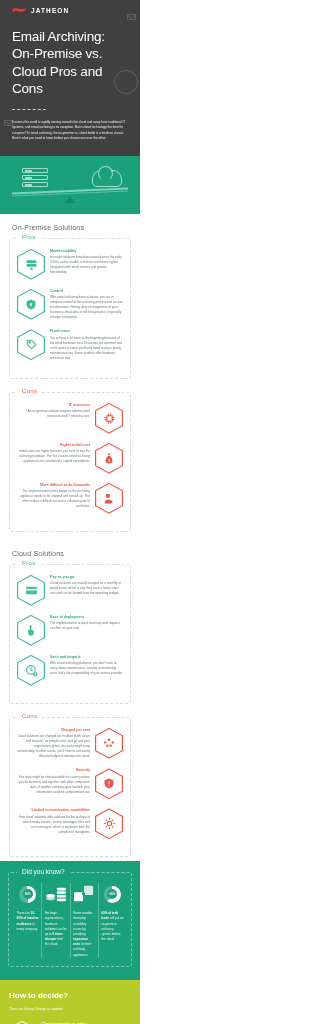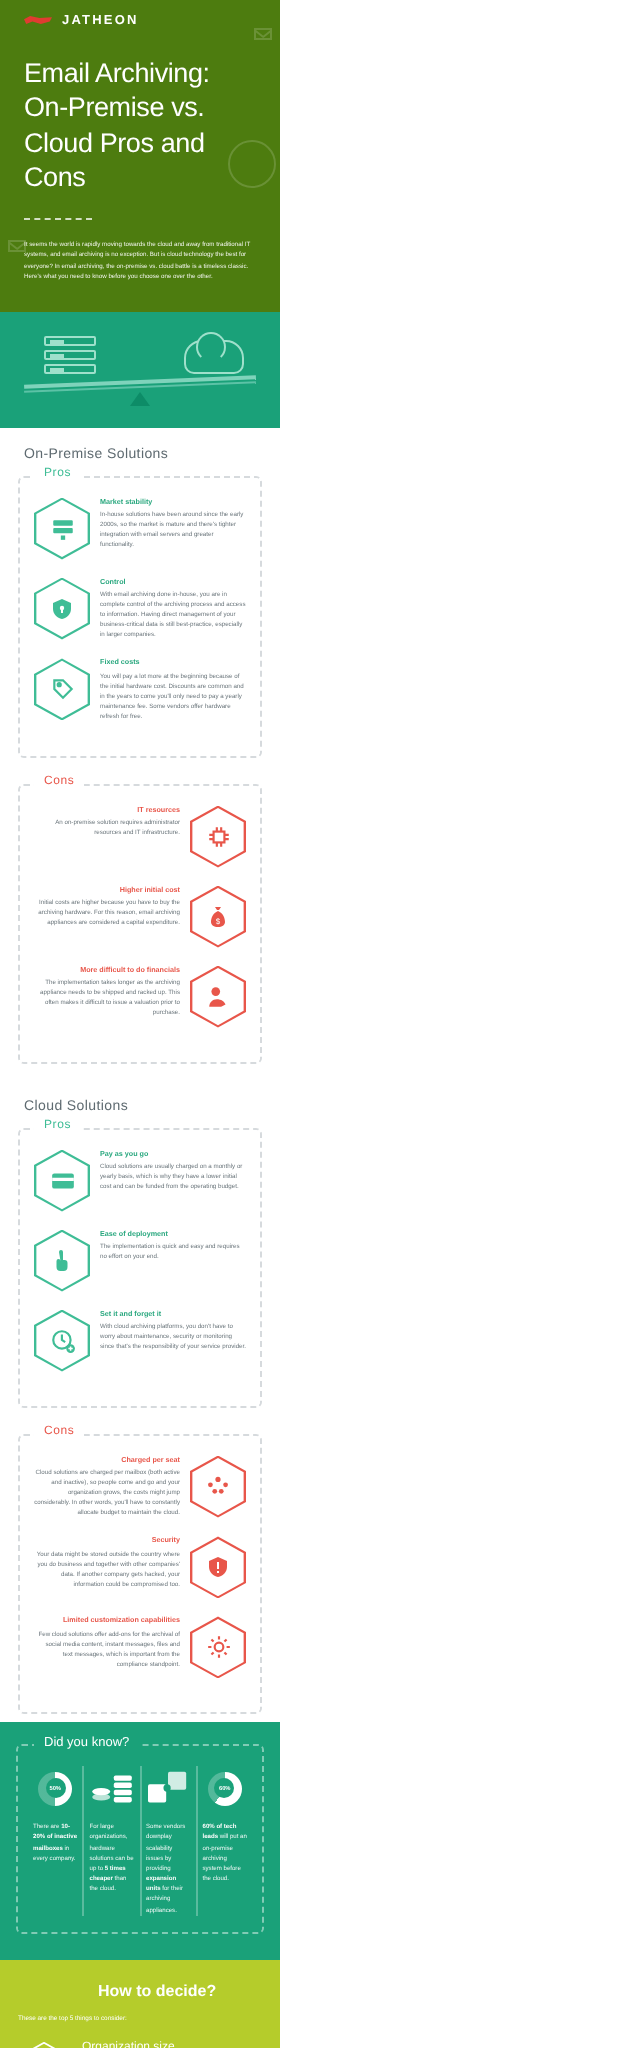--- a/index.html
+++ b/index.html
@@ -6,21 +6,21 @@
   html, body {
     width: 140px;
     background: #ffffff;
     font-family: "Liberation Sans", sans-serif;
   }
   body { width: 140px; overflow-x: hidden; }
 
   
   .hero {
     position: relative;
-    background: #4d7c0f;
+    background: #404040;
     padding: 6px 12px 14px 12px;
     overflow: hidden;
   }
   .logo-row { display: flex; align-items: center; gap: 3px; position: relative; z-index: 3; margin-bottom: 14px; }
   .logo-dog { width: 16px; height: 8px; position: relative; }
   .logo-dog:before {
     content: ""; position: absolute; left: 0; top: 2px;
     width: 14px; height: 4px; background: #e03c31;
     clip-path: polygon(0 40%, 22% 0, 55% 25%, 100% 15%, 92% 70%, 60% 100%, 30% 70%, 8% 100%);
   }
@@ -155,21 +155,21 @@
   }
   .donut:after {
     content: ""; position: absolute; inset: 3.4px; border-radius: 50%; background: #1aa179;
   }
   .donut span { position: relative; z-index: 2; font-size: 2.9px; color: #ffffff; font-weight: bold; }
   .dyk-txt { font-size: 3.05px; line-height: 1.7; color: rgba(255,255,255,.93); }
   .dyk-txt b { color: #ffffff; }
 
   
   .htd { background: #b5cc2b; padding: 11px 9px 13px 9px; }
-  .htd-title { font-size: 8px; color: #ffffff; margin-bottom: 7px; margin-left: 40px; }
+  .htd-title { font-size: 8px; color: #ffffff; margin-bottom: 7px; }
   .htd-sub { font-size: 3.2px; color: #ffffff; margin-bottom: 10px; }
   .htd-item { display: flex; gap: 6px; margin-bottom: 9px; align-items: flex-start; }
   .htd-hex {
     flex: 0 0 26px; width: 26px; height: 29px; position: relative;
     display: flex; align-items: center; justify-content: center;
   }
   .htd-hex:before {
     content: ""; position: absolute; inset: 0;
     clip-path: polygon(50% 0%, 100% 25%, 100% 75%, 50% 100%, 0% 75%, 0% 25%);
     background: #ffffff;

